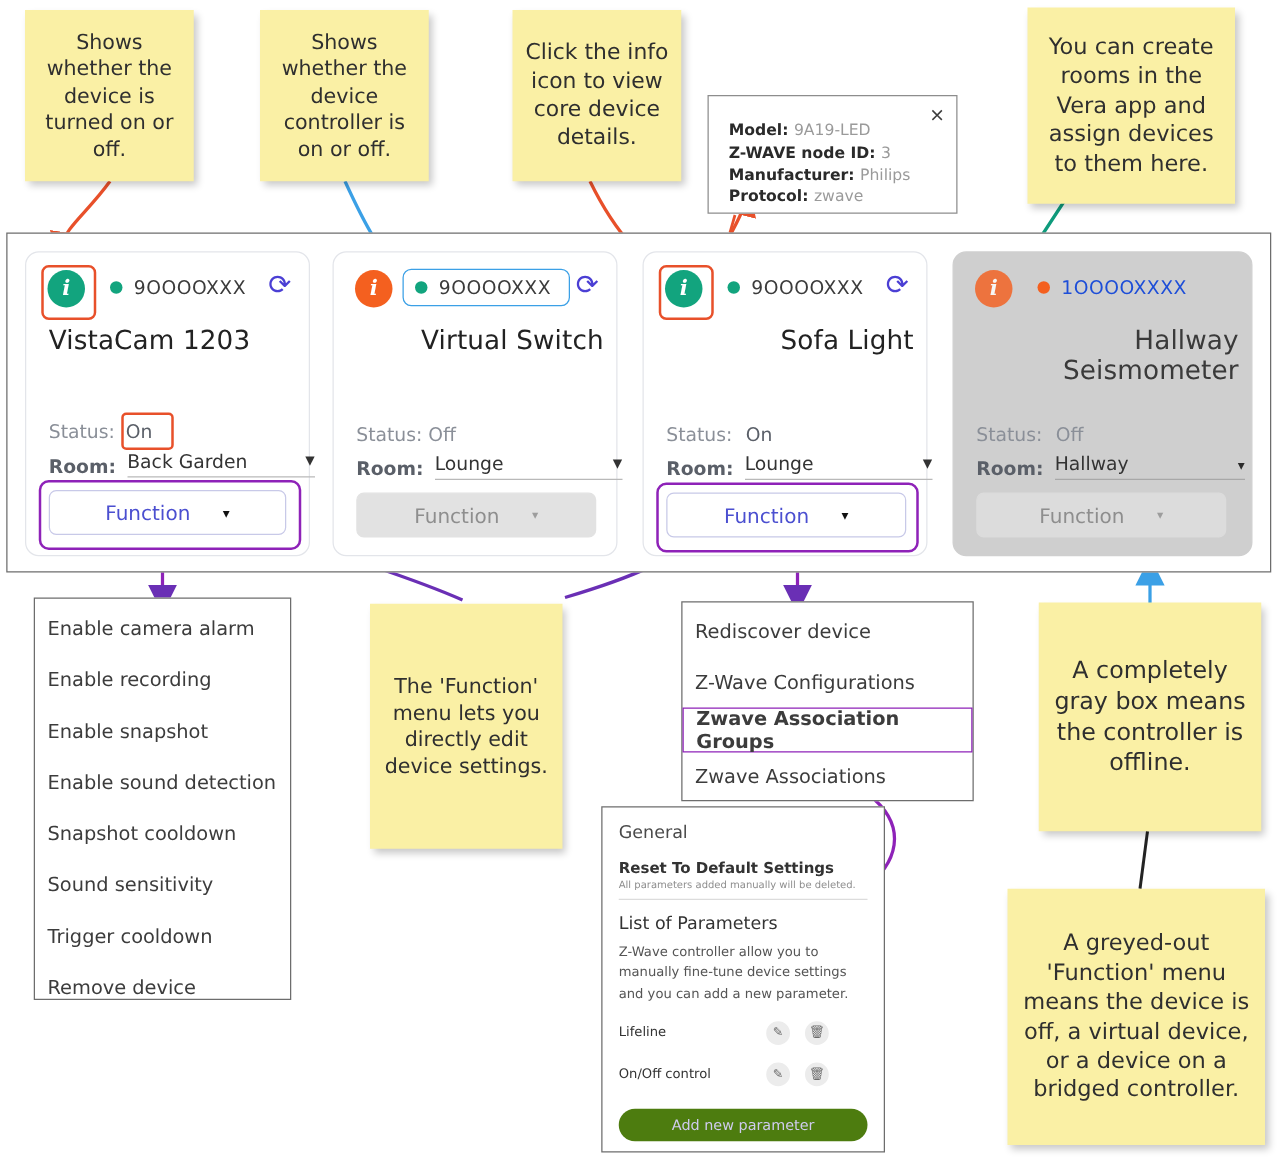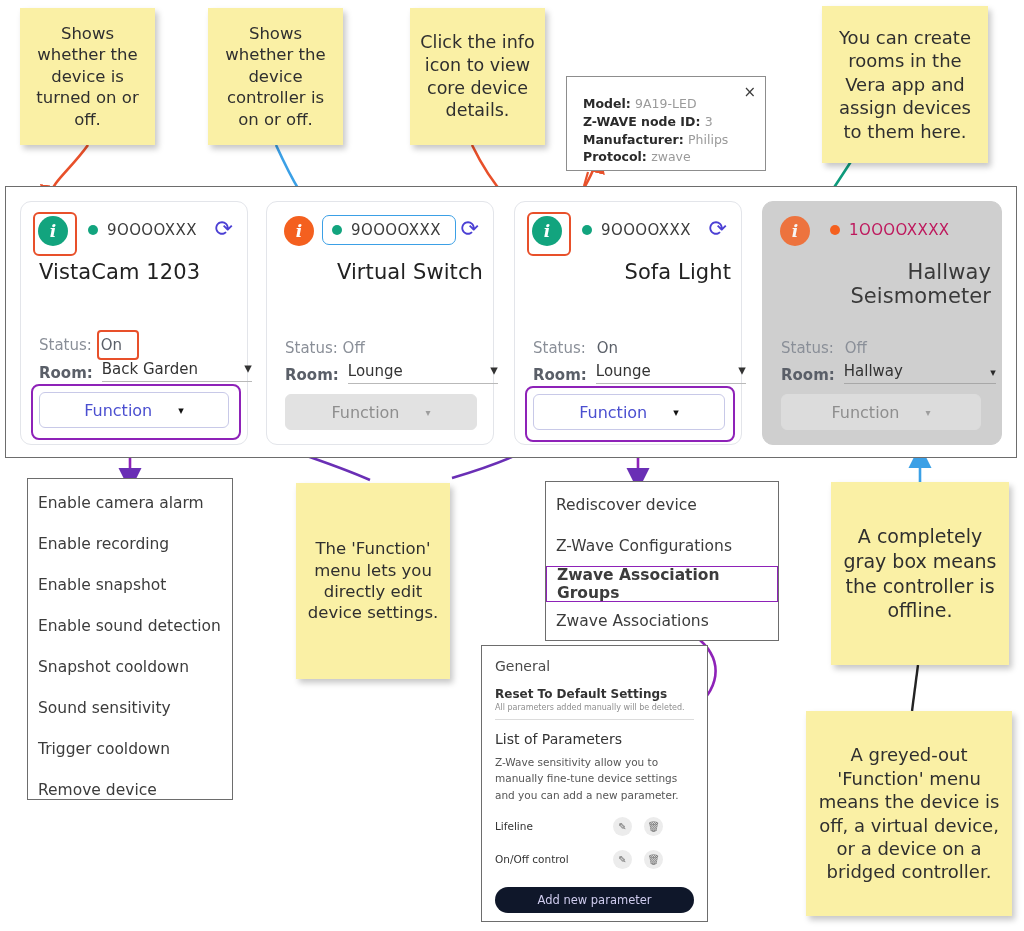--- a/index.html
+++ b/index.html
@@ -45,21 +45,21 @@
     font-size:17px;display:flex;align-items:center;justify-content:center;
   }
   .info-ico.orange{background:#f4601f;}
   .info-ico.dim{background:#f4601f;opacity:.82;}
   .devid-wrap{position:absolute;left:42px;top:2px;display:flex;align-items:center;gap:9px;
               padding:3px 8px;box-sizing:border-box;}
   .devid-wrap.boxed{border:1.8px solid #3ba0e6;border-radius:7px;left:38px;top:-1px;padding:5px 14px 5px 9px;}
   .dot{width:10px;height:10px;border-radius:50%;background:#12a47e;flex:0 0 auto;}
   .dot.red{background:#f4601f;}
   .devid{font-size:15px;color:#3b3b3b;letter-spacing:.4px;}
-  .devid.dim{color:#be185d;}
+  .devid.dim{color:#1d4ed8;}
   .refresh{position:absolute;right:0;top:2px;color:#4b3fd4;font-size:22px;line-height:1;}
   .card-title{position:absolute;left:18px;top:58px;right:12px;font-size:21px;color:#222;letter-spacing:.1px;}
   .card-title.ctr{text-align:right;left:10px;right:10px;}
   .card-title.dim{color:#3a3a3a;}
   .row{position:absolute;left:18px;font-size:15px;color:#8a8f98;}
   .status-row{top:134px;}
   .room-row{top:158px;display:flex;align-items:flex-end;}
   .room-label{font-weight:700;color:#5a5f68;font-size:15px;}
   .room-select{
     margin-left:9px;position:relative;width:150px;
@@ -108,21 +108,21 @@
   .p-h2{font-size:12px;color:#333;font-weight:700;}
   .p-sub{font-size:8px;color:#8e8e8e;margin-top:2px;}
   .p-rule{border-bottom:1px solid #dcdcdc;margin:7px 0 11px;}
   .p-h3{font-size:14px;color:#333;margin-bottom:7px;}
   .p-body{font-size:10.5px;color:#555;line-height:1.55;}
   .p-item{display:flex;align-items:center;justify-content:flex-start;margin-top:14px;}
   .p-item .nm{font-size:10.5px;color:#333;width:118px;}
   .ibtn{width:19px;height:19px;border-radius:50%;background:#ececec;display:flex;
         align-items:center;justify-content:center;font-size:10px;color:#6b6b6b;margin-right:12px;}
   .p-add{
-    margin-top:18px;height:26px;border-radius:14px;background:#0f172a;
+    margin-top:18px;height:26px;border-radius:14px;background:#4d7c0f;
     display:flex;align-items:center;justify-content:center;
     font-size:11.5px;color:#cfccee;
   }
   svg{overflow:visible;}
 </style>
 </head>
 <body>
 
 <div id="stage">
 
@@ -356,21 +356,21 @@
     <div class="mi" style="height:38px;">Zwave Associations</div>
   </div>
 
   <div id="params">
     <div class="pad">
       <div class="p-h1">General</div>
       <div class="p-h2">Reset To Default Settings</div>
       <div class="p-sub">All parameters added manually will be deleted.</div>
       <div class="p-rule"></div>
       <div class="p-h3">List of Parameters</div>
-      <div class="p-body">Z-Wave sensitivity allow you to manually fine-tune device settings and you can add a new parameter.</div>
+      <div class="p-body">Z-Wave controller allow you to manually fine-tune device settings and you can add a new parameter.</div>
 
       <div class="p-item">
         <span class="nm">Lifeline</span>
         <span class="ibtn">✎</span>
         <span class="ibtn">🗑</span>
       </div>
       <div class="p-item">
         <span class="nm">On/Off control</span>
         <span class="ibtn">✎</span>
         <span class="ibtn">🗑</span>

